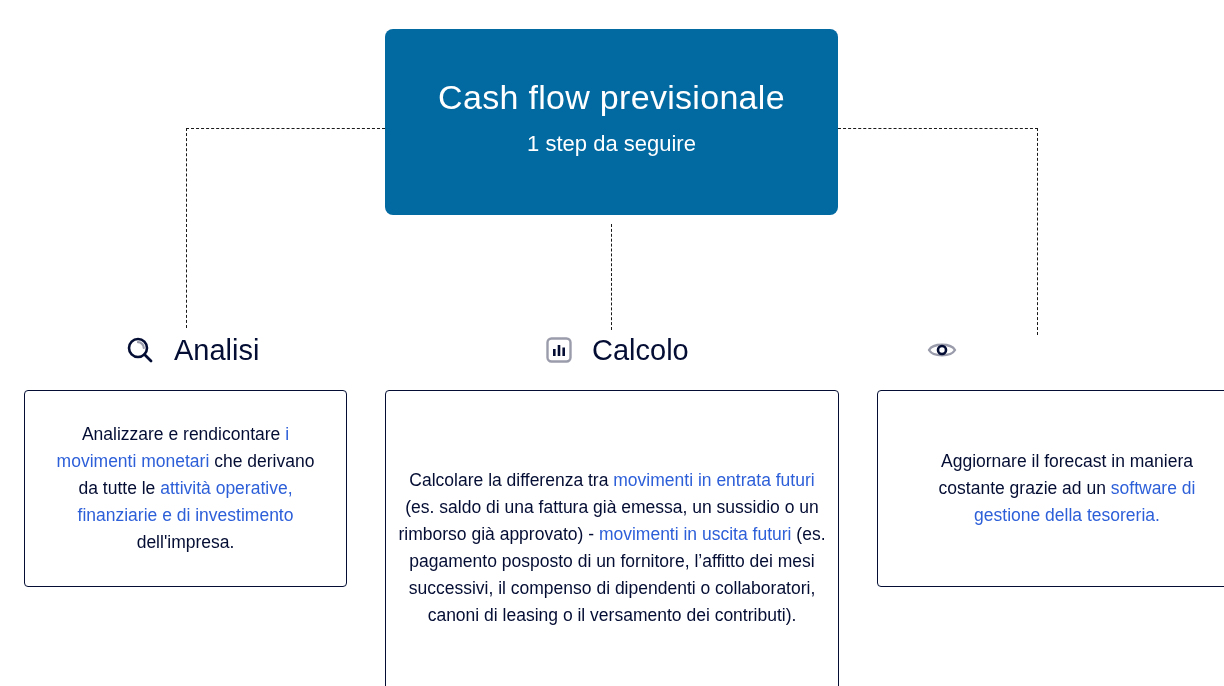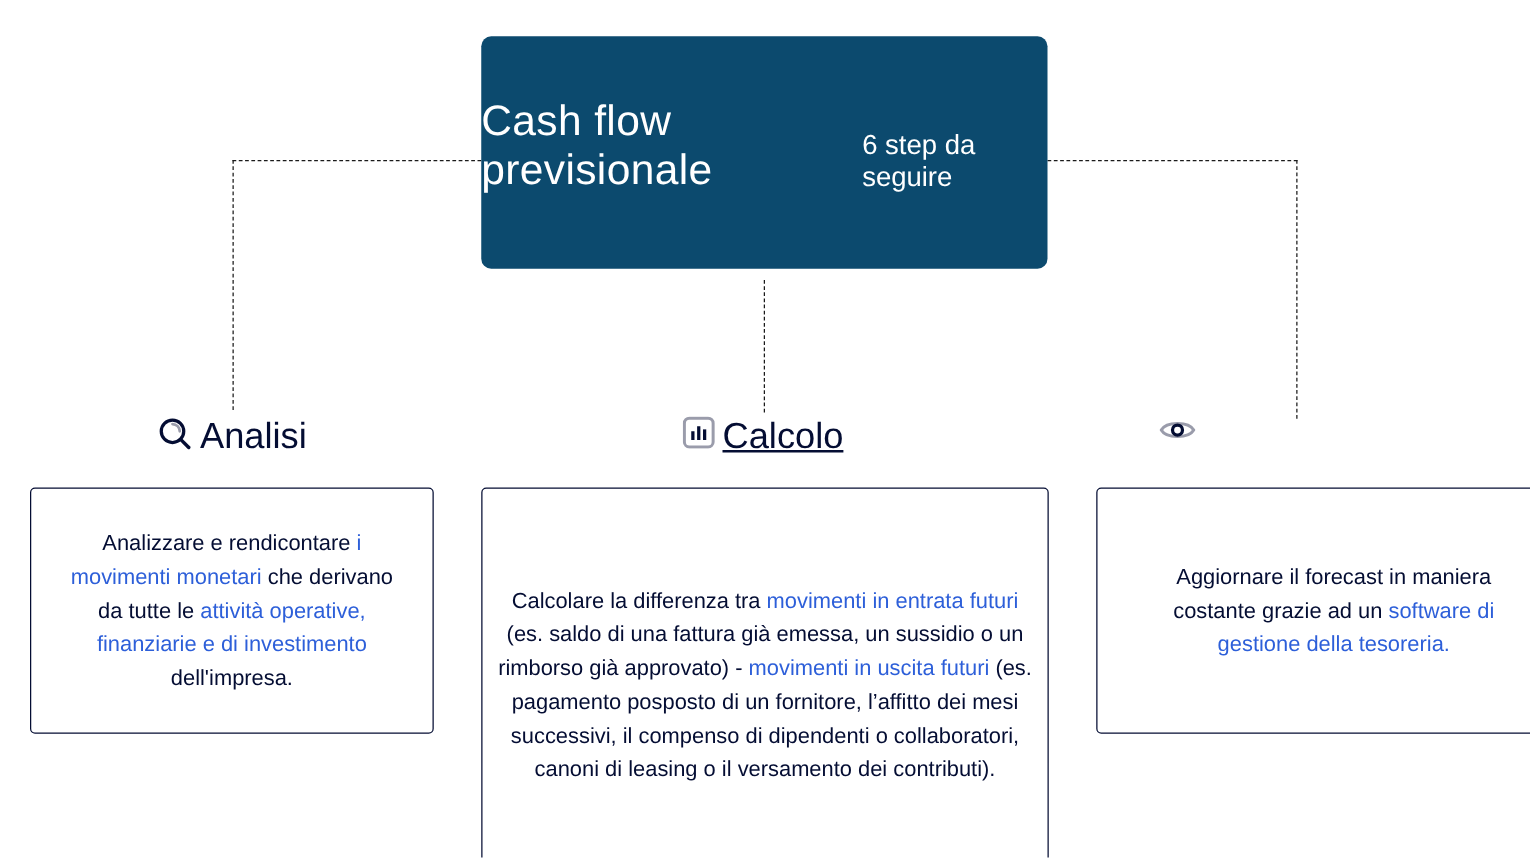--- a/index.html
+++ b/index.html
@@ -7,27 +7,27 @@
       width: 1224px; height: 686px; position: relative; overflow: hidden;
       background: #ffffff;
       font-family: "Liberation Sans", "DejaVu Sans", sans-serif;
       color: #040d33;
     }
     .connector { position: absolute; }
     .h-dash { height: 0; border-top: 1px dashed #1a1a1a; }
     .v-dash { width: 0; border-left: 1px dashed #1a1a1a; }
     .title-box {
       position: absolute; left: 385px; top: 29px; width: 453px; height: 186px;
-      background: #0c4a6e; border-radius: 8px; color: #ffffff;
-      display: flex; flex-direction: row; align-items: center; justify-content: center;
+      background: #0369a1; border-radius: 8px; color: #ffffff;
+      display: flex; flex-direction: column; align-items: center; justify-content: center;
     }
     .title-main { font-size: 34px; letter-spacing: 0.3px; margin-top: -10px; }
     .title-sub { font-size: 22px; margin-top: 14px; }
     .step-heading {
-      position: absolute; display: flex; gap: 6px;
+      position: absolute; display: flex; align-items: center; gap: 20px;
       font-size: 29px; color: #040d33; top: 333px; height: 34px;
     }
     .step-heading svg { display: block; }
     .card {
       position: absolute; background: #fff; border: 1px solid #040d33; border-radius: 4px;
       display: flex; align-items: center; justify-content: center; text-align: center;
       box-sizing: border-box; font-size: 17.5px; line-height: 27px; color: #040d33;
     }
     .card p { margin: 0; }
     .hl { color: #2d5fd9; }
@@ -36,35 +36,35 @@
 <body>
 
 <div class="connector h-dash" style="left:186px; top:128px; width:199px;"></div>
 <div class="connector v-dash" style="left:186px; top:128px; height:200px;"></div>
 <div class="connector h-dash" style="left:838px; top:128px; width:200px;"></div>
 <div class="connector v-dash" style="left:1037px; top:128px; height:207px;"></div>
 <div class="connector v-dash" style="left:611px; top:224px; height:106px;"></div>
 
 <div class="title-box">
   <div class="title-main">Cash flow previsionale</div>
-  <div class="title-sub">6 step da seguire</div>
+  <div class="title-sub">1 step da seguire</div>
 </div>
 
 <div class="step-heading" style="left:126px;">
   <span>
     <svg width="28" height="28" viewBox="0 0 28 28">
       <circle cx="12" cy="12" r="9" fill="none" stroke="#040d33" stroke-width="2.6"></circle>
       <path d="M12 6.2 A5.8 5.8 0 0 1 17.8 12" fill="none" stroke="#9a9cab" stroke-width="2.2" stroke-linecap="round"></path>
       <line x1="18.5" y1="18.5" x2="25" y2="25" stroke="#040d33" stroke-width="2.8" stroke-linecap="round"></line>
     </svg>
   </span>
   <span>Analisi</span>
 </div>
 
-<div class="step-heading" style="left:546px;text-decoration:underline;">
+<div class="step-heading" style="left:546px;">
   <span>
     <svg width="26" height="26" viewBox="0 0 26 26">
       <rect x="1.5" y="1.5" width="23" height="23" rx="4" fill="none" stroke="#9a9cab" stroke-width="2.4"></rect>
       <rect x="7" y="12" width="2.6" height="7" fill="#040d33"></rect>
       <rect x="11.7" y="8" width="2.6" height="11" fill="#040d33"></rect>
       <rect x="16.4" y="10.5" width="2.6" height="8.5" fill="#040d33"></rect>
     </svg>
   </span>
   <span>Calcolo</span>
 </div>

